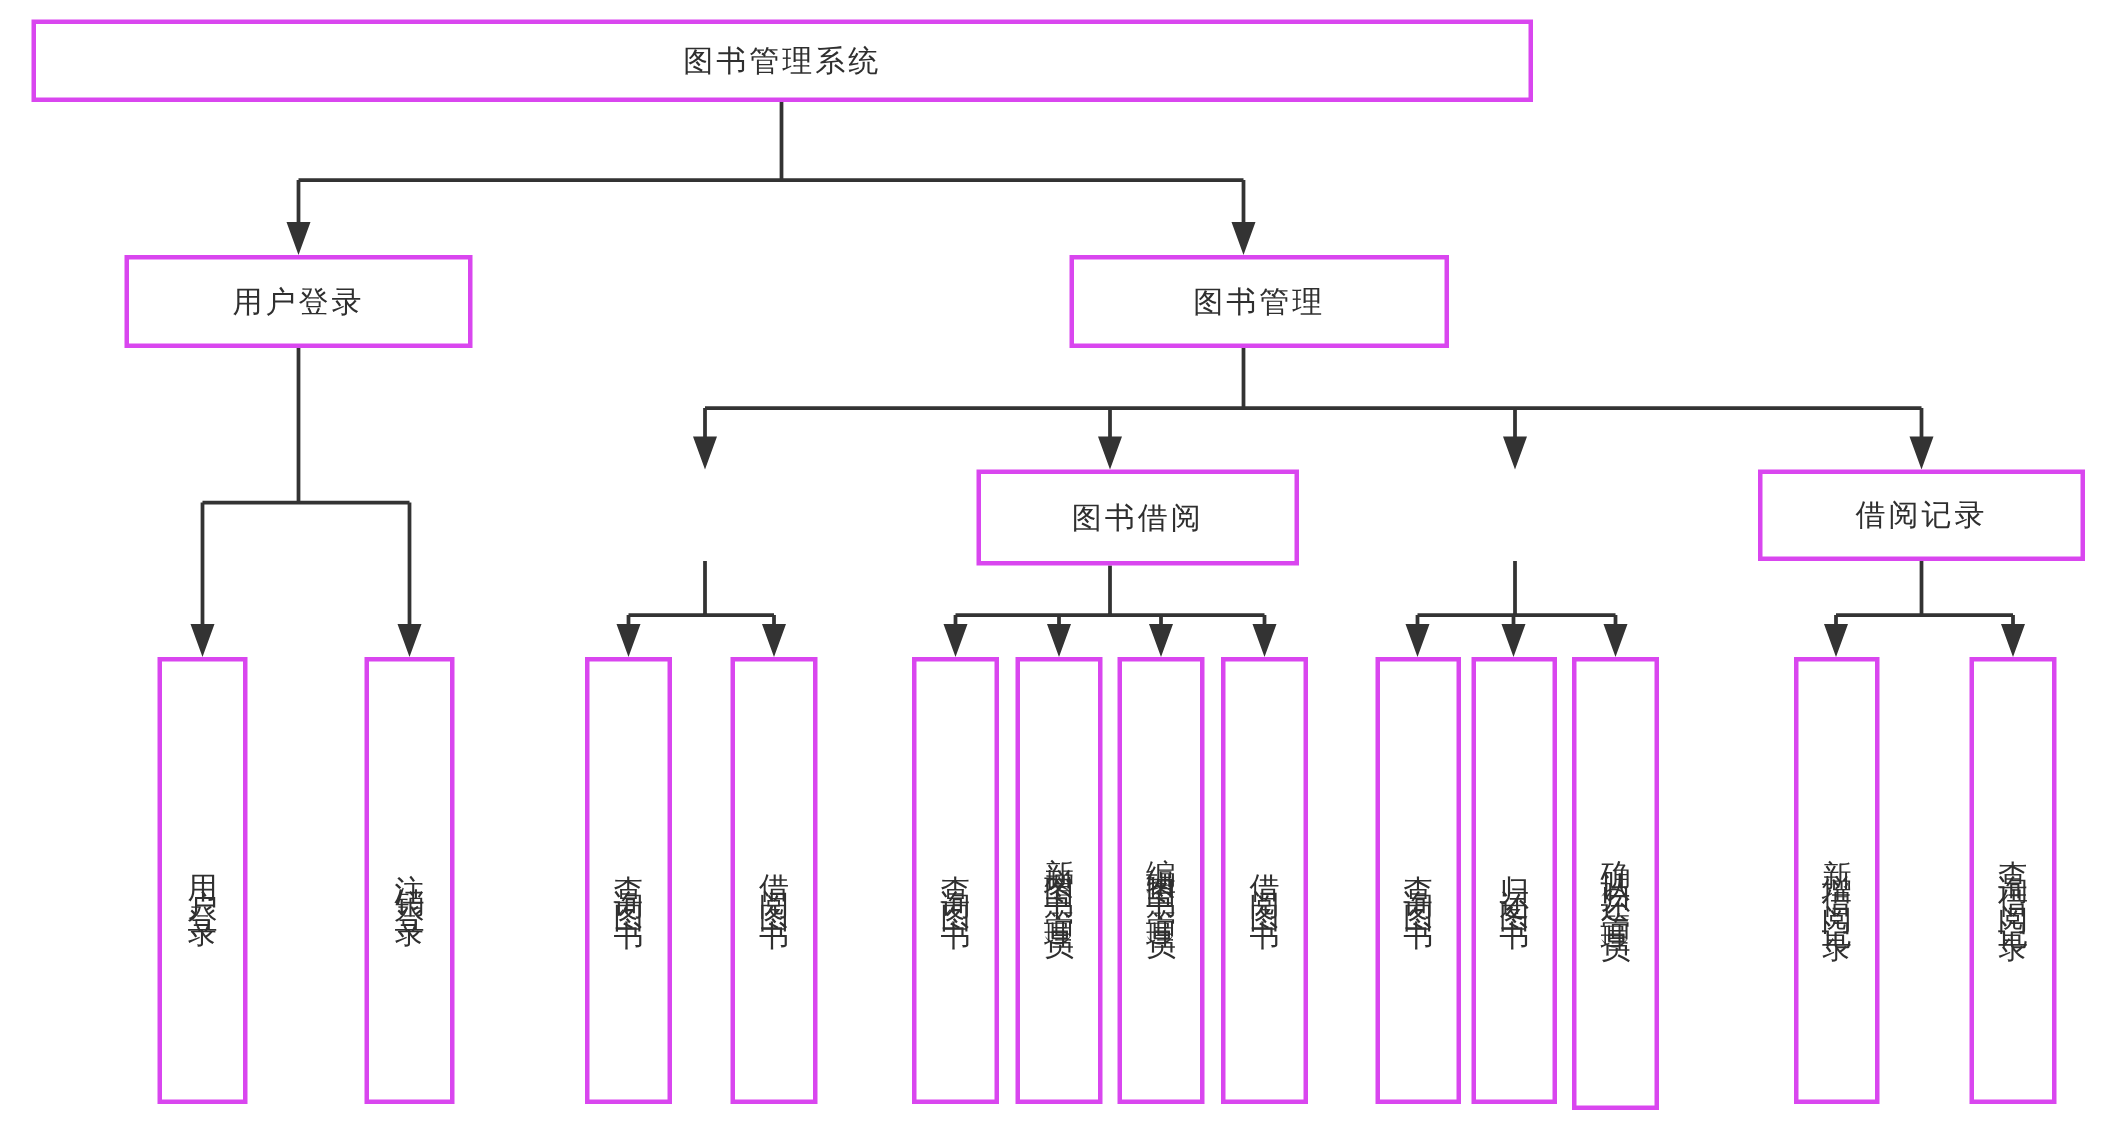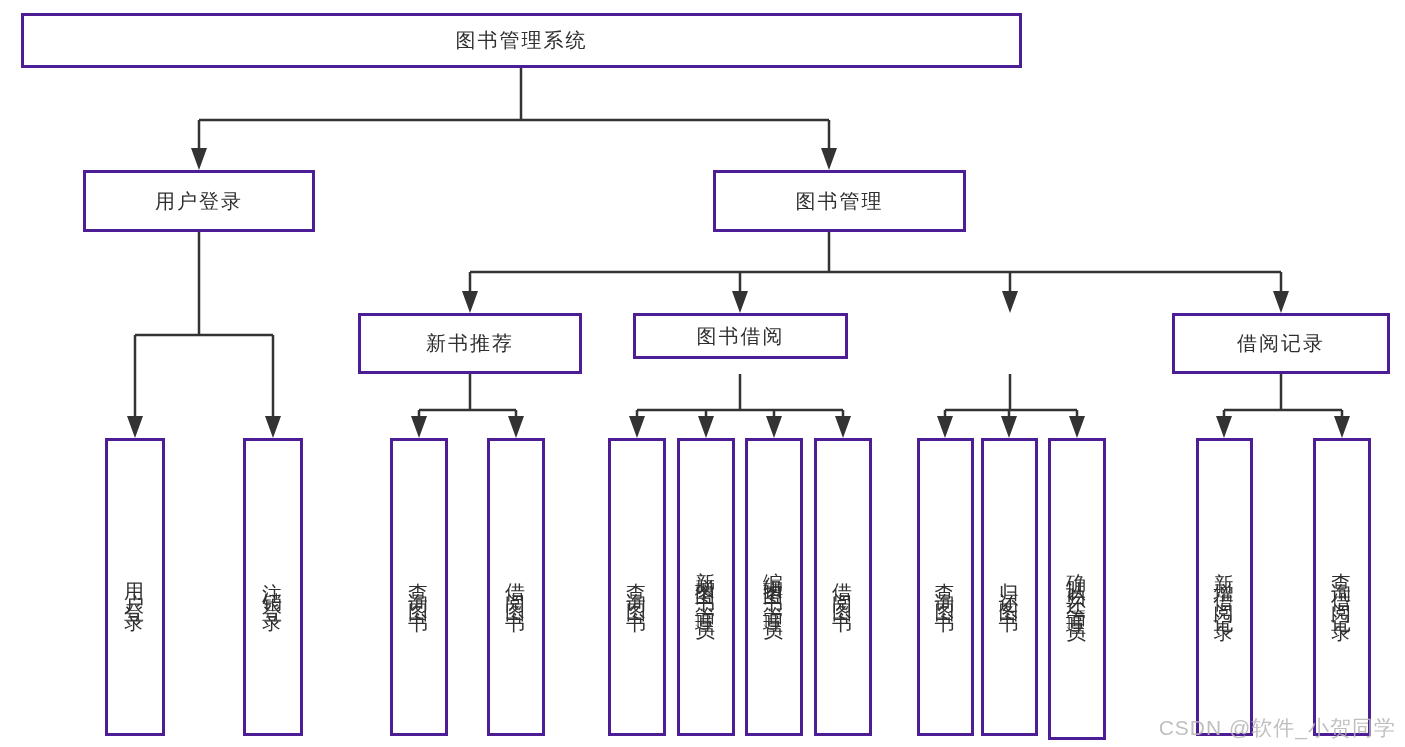--- a/index.html
+++ b/index.html
@@ -19,21 +19,21 @@
     position: absolute;
     left: 0; top: 0;
     width: 1405px;
     height: 747px;
     pointer-events: none;
   }
   .box {
     position: absolute;
     box-sizing: border-box;
     background: #ffffff;
-    border: 3px solid #4c1d95;
+    border: 3px solid #d946ef;
     color: #2f2f2f;
     display: flex;
     align-items: center;
     justify-content: center;
     font-size: 20px;
     letter-spacing: 2px;
     z-index: 2;
   }
   .vbox {
     writing-mode: vertical-rl;
@@ -90,37 +90,35 @@
              M1069,416 L1085,416 L1077,438 Z
              M1216,416 L1232,416 L1224,438 Z
              M1334,416 L1350,416 L1342,438 Z" fill="#333333"></path>
   </svg>
 
   <div class="box hbox title-box" style="left:21px;top:13px;width:1001px;height:55px">图书管理系统</div>
 
   <div class="box hbox" style="left:83px;top:170px;width:232px;height:62px">用户登录</div>
   <div class="box hbox" style="left:713px;top:170px;width:253px;height:62px">图书管理</div>
 
-  <div class="box hbox" style="left:358px;top:313px;width:224px;height:61px">新书推荐</div>
-  <div class="box hbox" style="left:633px;top:313px;width:215px;height:46px">图书借阅</div>
+  <div class="box hbox" style="left:651px;top:313px;width:215px;height:64px">图书借阅</div>
   <div class="box hbox" style="left:1172px;top:313px;width:218px;height:61px">借阅记录</div>
 
   <div class="box vbox" style="left:105px;top:438px;width:60px;height:298px">用户登录</div>
   <div class="box vbox" style="left:243px;top:438px;width:60px;height:298px">注销登录</div>
 
   <div class="box vbox" style="left:390px;top:438px;width:58px;height:298px">查询图书</div>
   <div class="box vbox" style="left:487px;top:438px;width:58px;height:298px">借阅图书</div>
 
   <div class="box vbox" style="left:608px;top:438px;width:58px;height:298px">查询图书</div>
   <div class="box vbox tight" style="left:677px;top:438px;width:58px;height:298px">新增图书（管理员）</div>
   <div class="box vbox tight" style="left:745px;top:438px;width:58px;height:298px">编辑图书（管理员）</div>
   <div class="box vbox" style="left:814px;top:438px;width:58px;height:298px">借阅图书</div>
 
   <div class="box vbox" style="left:917px;top:438px;width:57px;height:298px">查询图书</div>
   <div class="box vbox" style="left:981px;top:438px;width:57px;height:298px">归还图书</div>
   <div class="box vbox tight" style="left:1048px;top:438px;width:58px;height:302px">确认归还（管理员）</div>
 
   <div class="box vbox" style="left:1196px;top:438px;width:57px;height:298px">新增借阅记录</div>
   <div class="box vbox" style="left:1313px;top:438px;width:58px;height:298px">查询借阅记录</div>
 
-  <div class="watermark">CSDN @软件_小贺同学</div>
 
 </div>
 
 </body></html>

